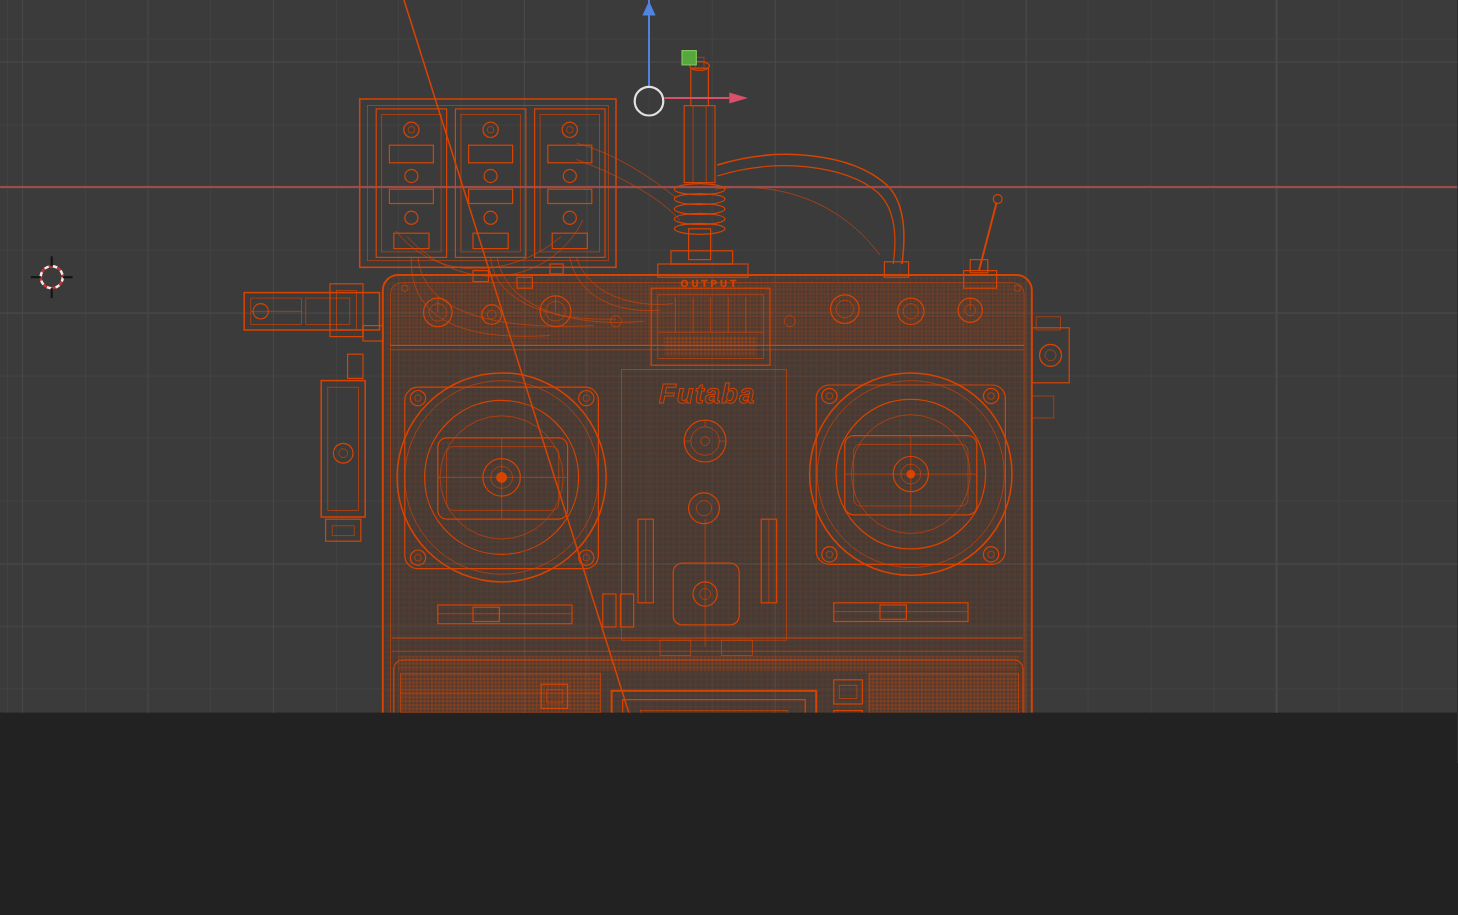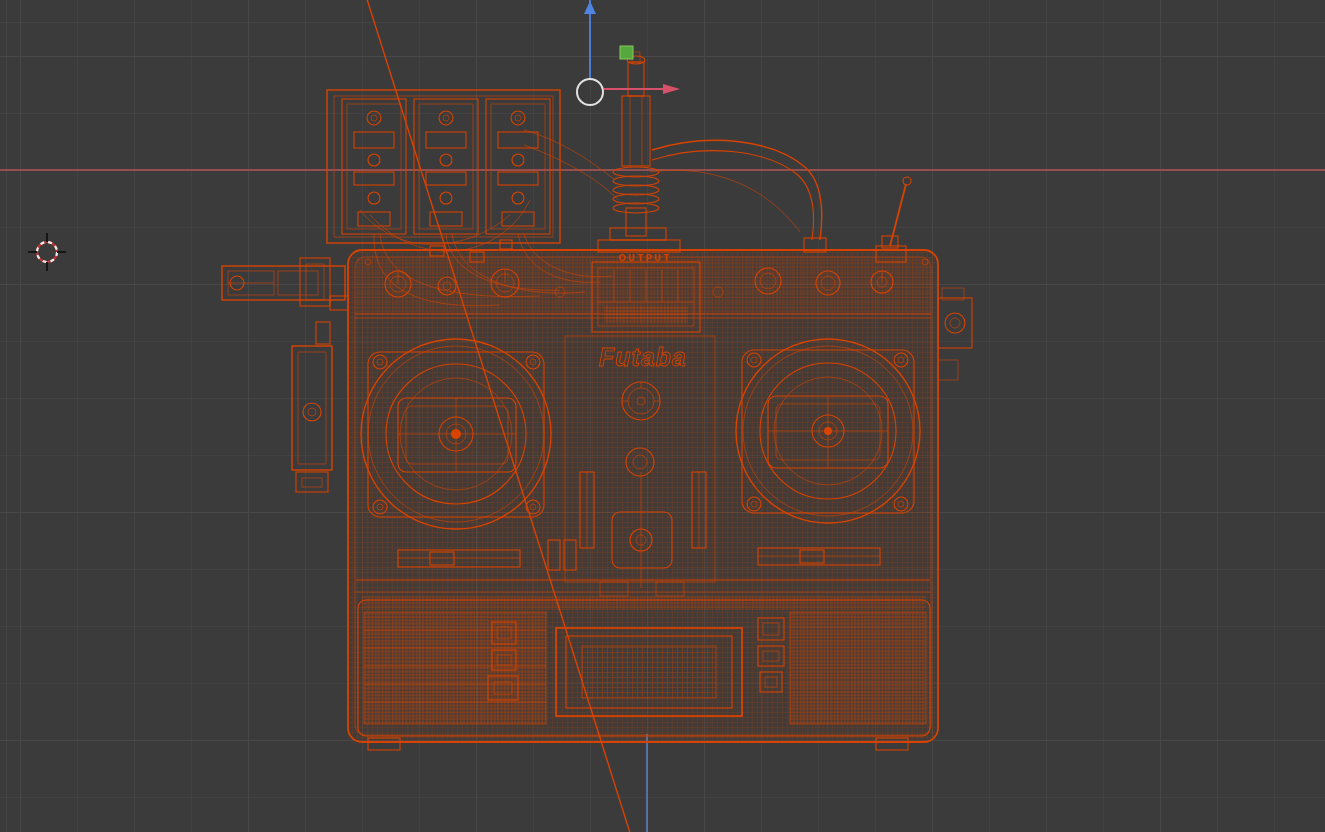--- a/index.html
+++ b/index.html
@@ -4,21 +4,21 @@
 <style>
   :root{
     --background:#3b3b3b; --grid-minor:#424242; --grid-major:#484848;
     --x-axis:#a05050; --z-axis:#5a74a8;
     --wire:#d84300;
     --gizmo-x:#d8506a; --gizmo-y:#56a83c; --gizmo-z:#4f84e0; --gizmo-circle:#e2e2e2;
     --cursor-red:#c03535; --cursor-white:#ededed;
   }
   html,body{margin:0;padding:0;background:#222;}
   .viewport{
-    position:relative; width:1325px; height:832px; overflow:hidden;
+    position:relative; width:1325px; height:648px; overflow:hidden;
     background-color:var(--background);
     background-image:
       repeating-linear-gradient(to right, var(--grid-major) 0 1px, transparent 1px 228px),
       repeating-linear-gradient(to bottom, var(--grid-major) 0 1px, transparent 1px 228px),
       repeating-linear-gradient(to right, var(--grid-minor) 0 1px, transparent 1px 57px),
       repeating-linear-gradient(to bottom, var(--grid-minor) 0 1px, transparent 1px 57px);
     background-position:20px 56px,20px 56px,20px 56px,20px 56px;
     font-family:"Liberation Sans",sans-serif;
   }
   .x-axis{position:absolute;left:0;top:169px;width:100%;height:2px;background:var(--x-axis);opacity:.9;}

